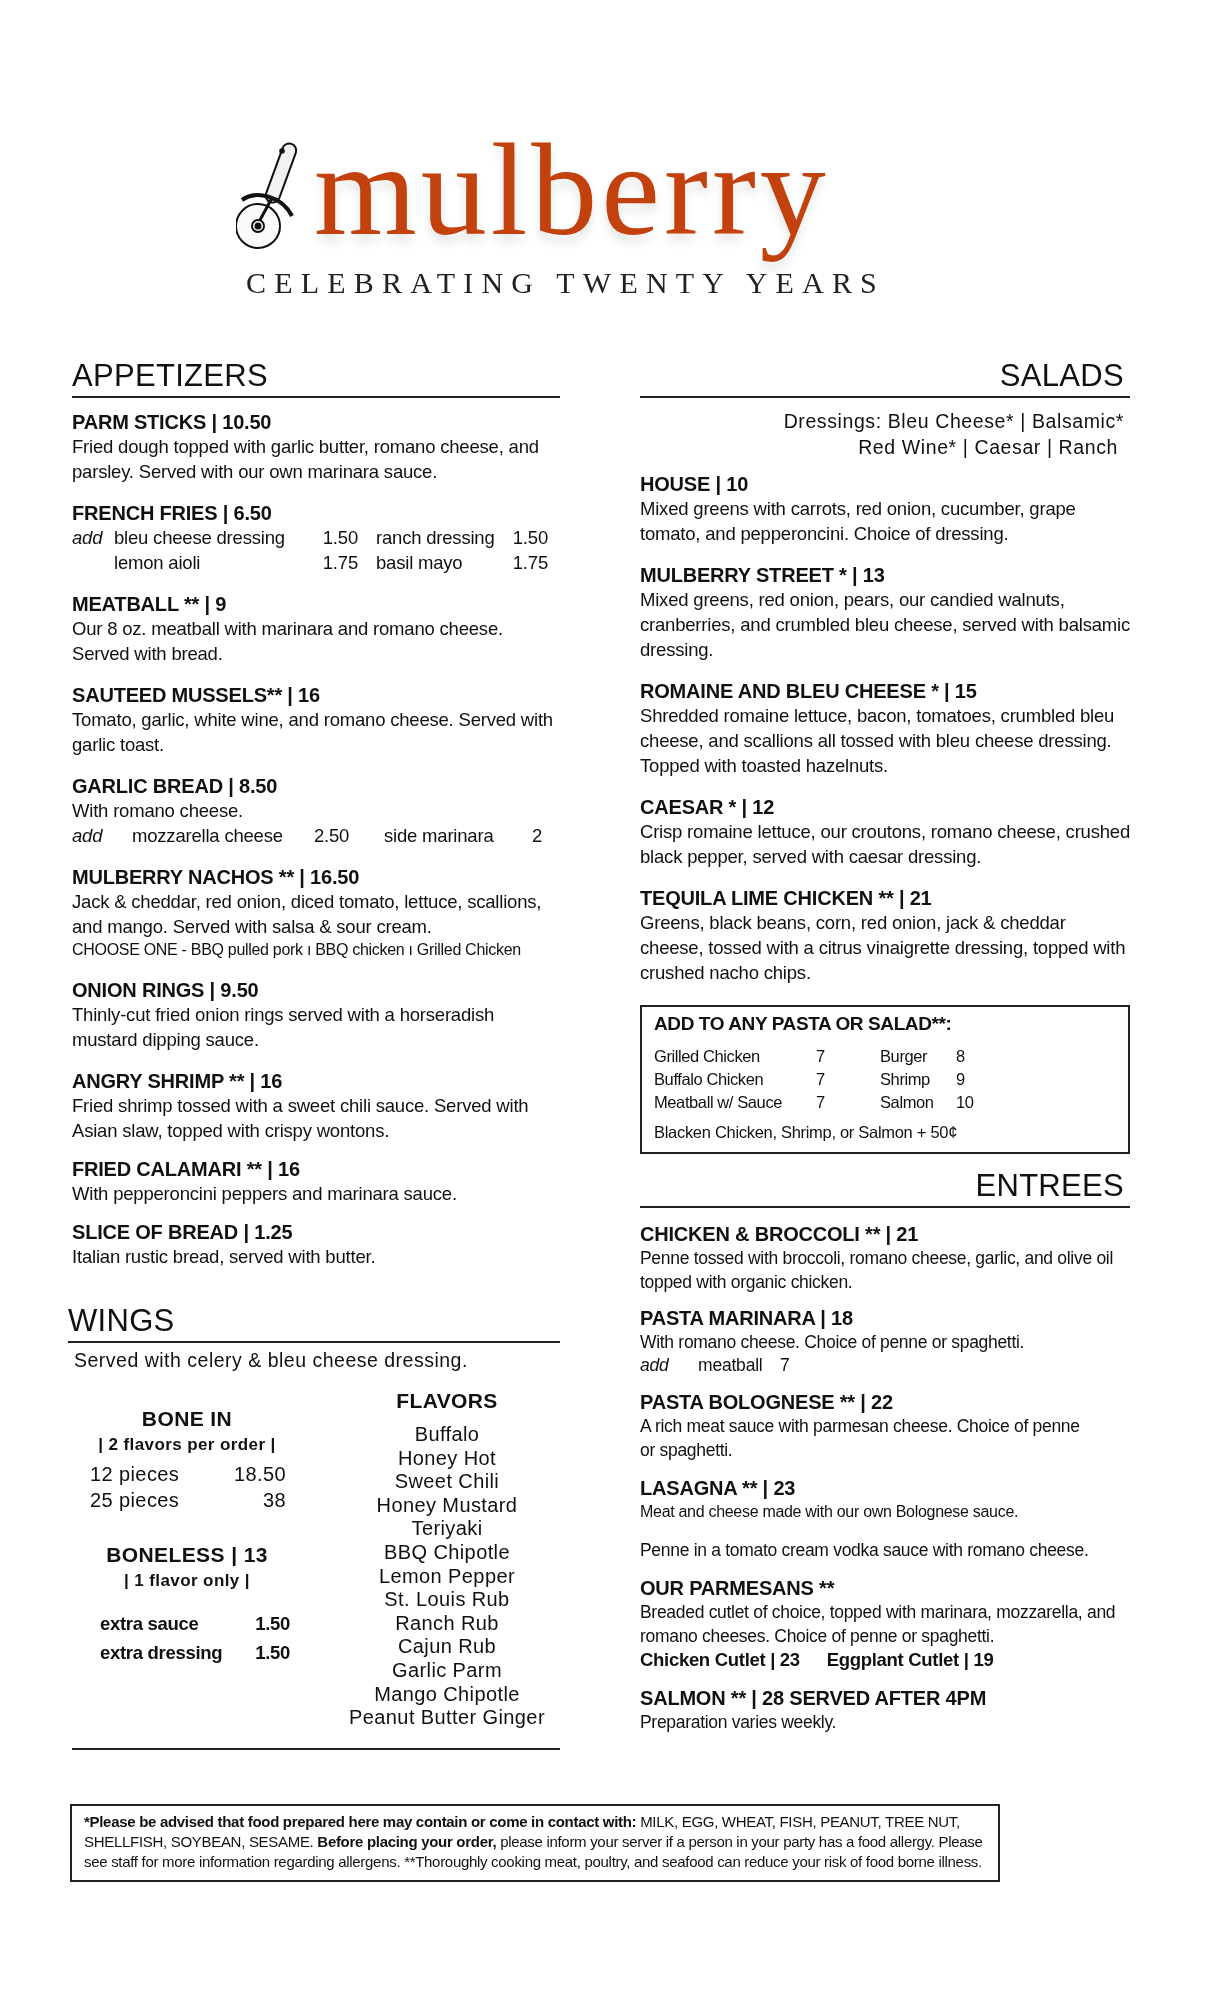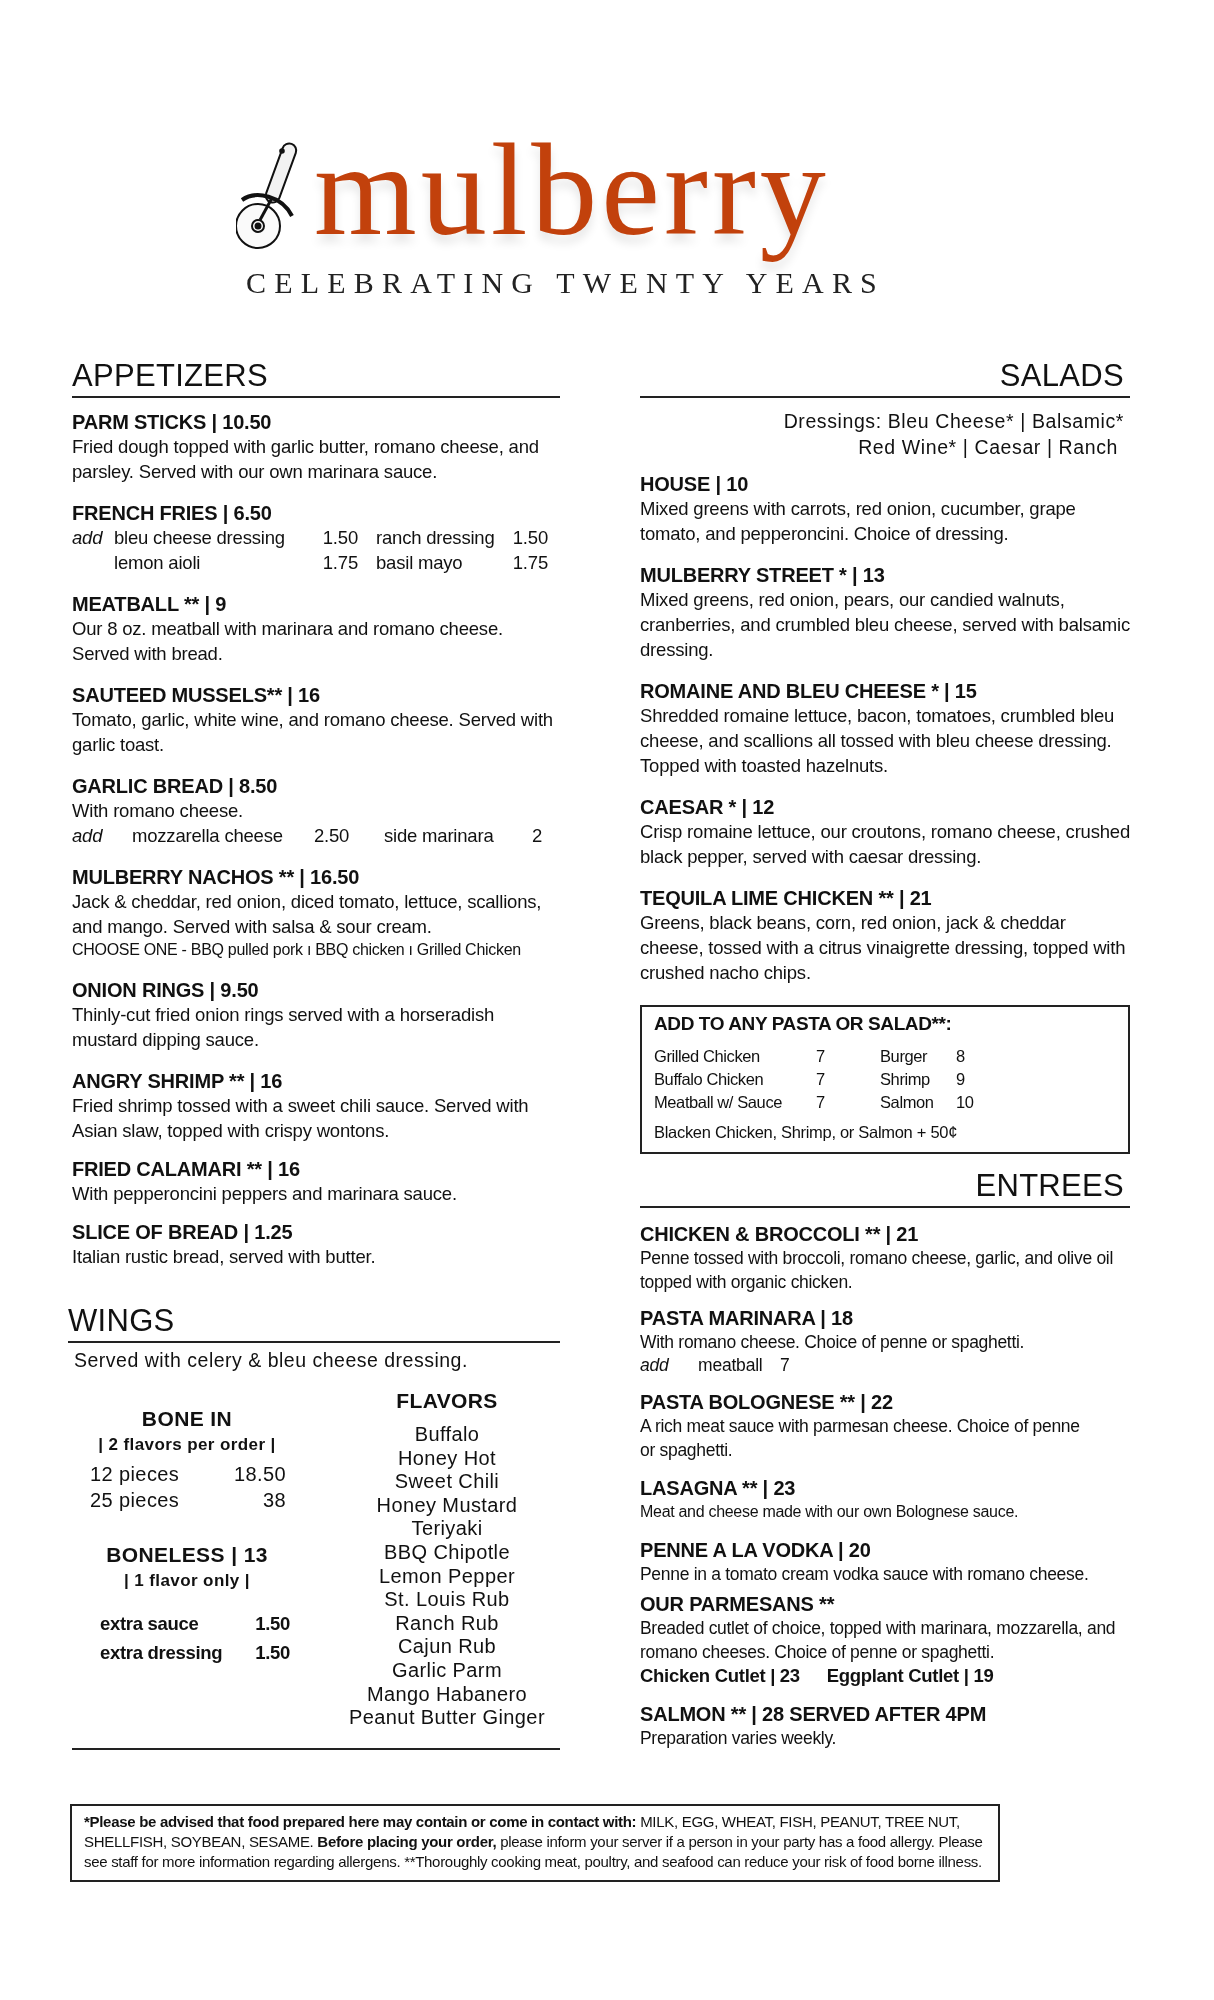--- a/index.html
+++ b/index.html
@@ -182,21 +182,21 @@
       <div class="fl-item">Honey Hot</div>
       <div class="fl-item">Sweet Chili</div>
       <div class="fl-item">Honey Mustard</div>
       <div class="fl-item">Teriyaki</div>
       <div class="fl-item">BBQ Chipotle</div>
       <div class="fl-item">Lemon Pepper</div>
       <div class="fl-item">St. Louis Rub</div>
       <div class="fl-item">Ranch Rub</div>
       <div class="fl-item">Cajun Rub</div>
       <div class="fl-item">Garlic Parm</div>
-      <div class="fl-item">Mango Habanero</div>
+      <div class="fl-item">Mango Chipotle</div>
       <div class="fl-item">Peanut Butter Ginger</div>
     </div>
     <div class="wings-rule"></div>
   </div>
 </div>
 
 <div class="col-right">
   <h2 class="sec-head right">SALADS</h2>
   <div class="dressings">
     <div>Dressings: Bleu Cheese* | Balsamic*</div>
@@ -260,24 +260,23 @@
   </div>
   <div class="item" style="margin-top:14px">
     <div class="item-title">PASTA BOLOGNESE ** | 22</div>
     <div class="item-small" style="font-size:17.5px;line-height:24px;width:440px">A rich meat sauce with parmesan cheese. Choice of penne or spaghetti.</div>
   </div>
   <div class="item" style="margin-top:14px">
     <div class="item-title">LASAGNA ** | 23</div>
     <div class="item-small" style="font-size:16px;line-height:24px">Meat and cheese made with our own Bolognese sauce.</div>
   </div>
   <div class="item" style="margin-top:14px">
-    <div class="item-title">PENNE A LA VODKA | 20</div>
     <div class="item-small" style="font-size:17.5px;line-height:24px">Penne in a tomato cream vodka sauce with romano cheese.</div>
   </div>
-  <div class="item" style="margin-top:6px">
+  <div class="item" style="margin-top:14px">
     <div class="item-title">OUR PARMESANS **</div>
     <div class="item-small" style="font-size:17.5px;line-height:24px">Breaded cutlet of choice, topped with marinara, mozzarella, and romano cheeses. Choice of  penne or spaghetti.</div>
     <div class="inline-bold">
       <span>Chicken Cutlet | 23</span>
       <span>Eggplant Cutlet | 19</span>
     </div>
   </div>
   <div class="item" style="margin-top:14px">
     <div class="item-title">SALMON ** | 28  SERVED AFTER 4PM</div>
     <div class="item-small" style="font-size:17.5px;line-height:24px">Preparation varies weekly.</div>

